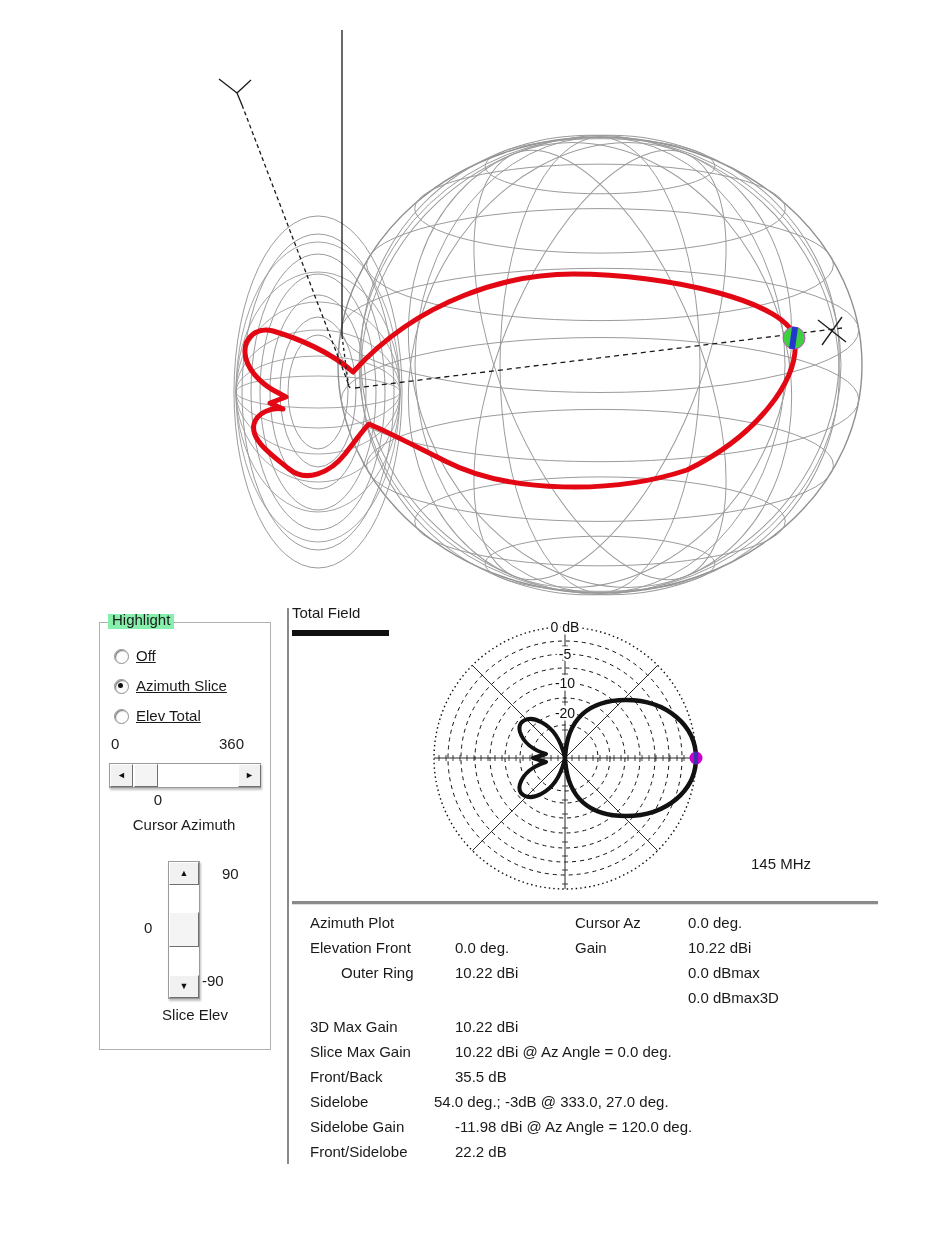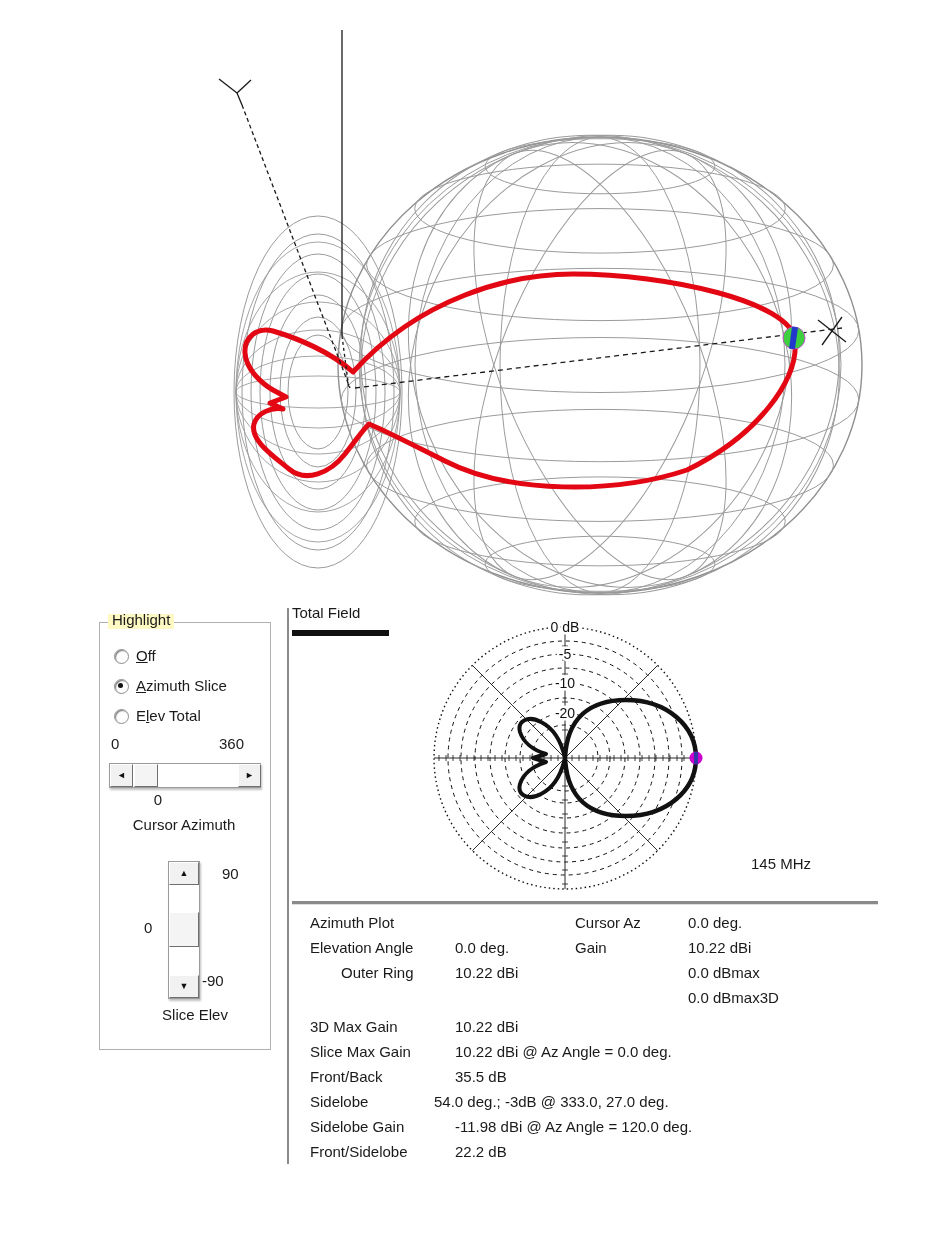--- a/index.html
+++ b/index.html
@@ -4,30 +4,30 @@
 <style>
   html,body{margin:0;padding:0;}
   body{
     width:940px;height:1240px;background:#ffffff;position:relative;
     font-family:"Liberation Sans", sans-serif;color:#1a1a1a;overflow:hidden;
   }
   .abs{position:absolute;}
   .txt{font-size:15px;white-space:nowrap;}
   
   .groupbox{border:1px solid #b0b0b0;background:#fff;}
-  .gb-title{position:absolute;top:-9px;left:8px;background:#fef9c3;padding:0 4px;height:15px;overflow:hidden;}
+  .gb-title{position:absolute;top:-9px;left:8px;background:#86efac;padding:0 4px;height:15px;overflow:hidden;}
   .gb-title span{display:block;margin-top:-3px;font-size:15px;}
   
   .radio-row{position:absolute;left:14px;height:18px;}
   .radio{width:13px;height:13px;border-radius:50%;background:#fdfdfd;
     border:1px solid #909090;box-shadow:inset 1px 1px 1px #7c7c7c, inset -1px -1px 1px #ffffff;
     position:absolute;left:0;top:2px;}
   .radio .dot{position:absolute;left:3px;top:3px;width:5px;height:5px;border-radius:50%;background:#111;display:none;}
   .radio.sel .dot{display:block;}
-  .radio-label{position:absolute;left:22px;top:0;font-size:15px;white-space:nowrap;}
+  .radio-label{position:absolute;left:22px;top:0;font-size:15px;white-space:nowrap;text-decoration:underline;}
   
   .sb{background:#ffffff;border:1px solid #9a9a9a;box-shadow:1px 2px 2px rgba(0,0,0,.25);}
   .sb-btn{position:absolute;background:#f1f1f1;border-top:1px solid #fff;border-left:1px solid #fff;
     border-right:1px solid #6f6f6f;border-bottom:1px solid #6f6f6f;
     display:flex;align-items:center;justify-content:center;font-size:9px;color:#111;line-height:1;}
   .sb-thumb{position:absolute;background:#f4f4f4;border-top:1px solid #fff;border-left:1px solid #fff;
     border-right:1px solid #6f6f6f;border-bottom:1px solid #6f6f6f;}
   .clip-top{overflow:hidden;}
   .clip-top > span{display:block;margin-top:-4px;font-size:15px;white-space:nowrap;}
   .vline{background:#8a8a8a;}
@@ -244,21 +244,21 @@
   </g>
   <g>
     <circle id="polar-dot" cx="276" cy="150" r="6.5" fill="#cc00cc"></circle>
     <line x1="276" y1="144" x2="276" y2="156" stroke="#3333aa" stroke-width="4"></line>
   </g>
 </svg>
 
 <span class="abs txt" style="left:751px;top:855px;">145 MHz</span>
 
 <span class="abs txt" style="left:310px;top:914px;">Azimuth Plot</span>
-<span class="abs txt" style="left:310px;top:939px;">Elevation Angle</span>
+<span class="abs txt" style="left:310px;top:939px;">Elevation Front</span>
 <span class="abs txt" style="left:455px;top:939px;">0.0 deg.</span>
 <span class="abs txt" style="left:310px;top:964px;margin-left:31px;">Outer Ring</span>
 <span class="abs txt" style="left:455px;top:964px;">10.22 dBi</span>
 
 <span class="abs txt" style="left:575px;top:914px;">Cursor Az</span>
 <span class="abs txt" style="left:688px;top:914px;">0.0 deg.</span>
 <span class="abs txt" style="left:575px;top:939px;">Gain</span>
 <span class="abs txt" style="left:688px;top:939px;">10.22 dBi</span>
 <span class="abs txt" style="left:688px;top:964px;">0.0 dBmax</span>
 <span class="abs txt" style="left:688px;top:989px;">0.0 dBmax3D</span>

